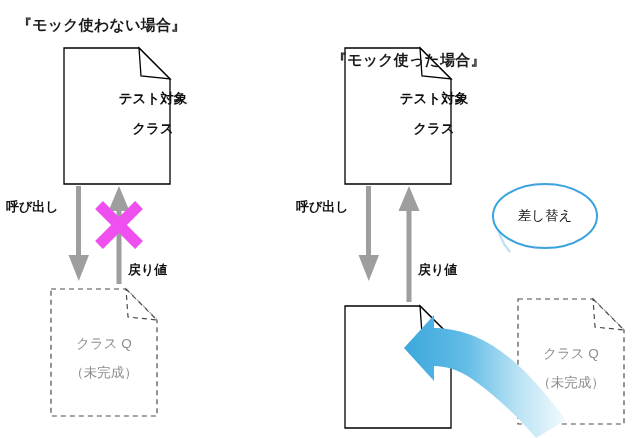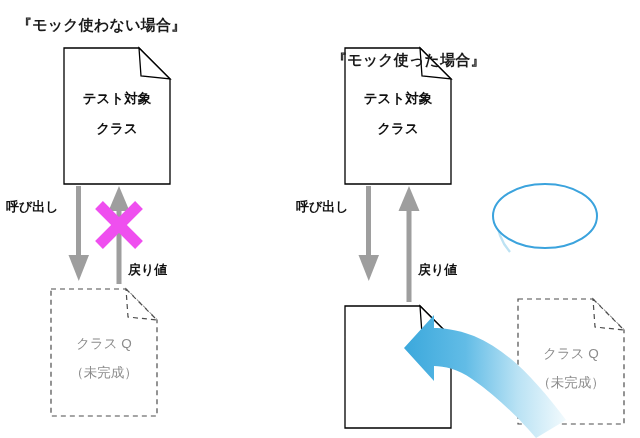--- a/index.html
+++ b/index.html
@@ -18,20 +18,21 @@
     font-size:15px;
     font-weight:700;
     color:#1a1a1a;
     letter-spacing:.2px;
   }
   .doc-label{
     font-size:13.5px;
     font-weight:700;
     color:#111111;
     text-align:center;
+    padding-left:36px;
   }
   .doc-label-muted{
     font-size:13.5px;
     font-weight:400;
     color:#8c8c8c;
     text-align:center;
   }
   .flow-label{
     font-size:13px;
     font-weight:700;
@@ -147,14 +148,15 @@
   <div class="txt doc-label" style="left:345px;top:120px;width:106px;">クラス</div>
 
   <div class="txt flow-label" style="left:296px;top:198px;">呼び出し</div>
 
   <div class="txt flow-label" style="left:418px;top:261px;">戻り値</div>
 
 
   <div class="txt doc-label-muted" style="left:518px;top:345px;width:106px;">クラス Q</div>
   <div class="txt doc-label-muted" style="left:518px;top:374px;width:106px;">（未完成）</div>
 
+  <div class="txt bubble-label" style="left:493px;top:207px;width:104px;">差し替え</div>
 
 </div>
 
 </body></html>

